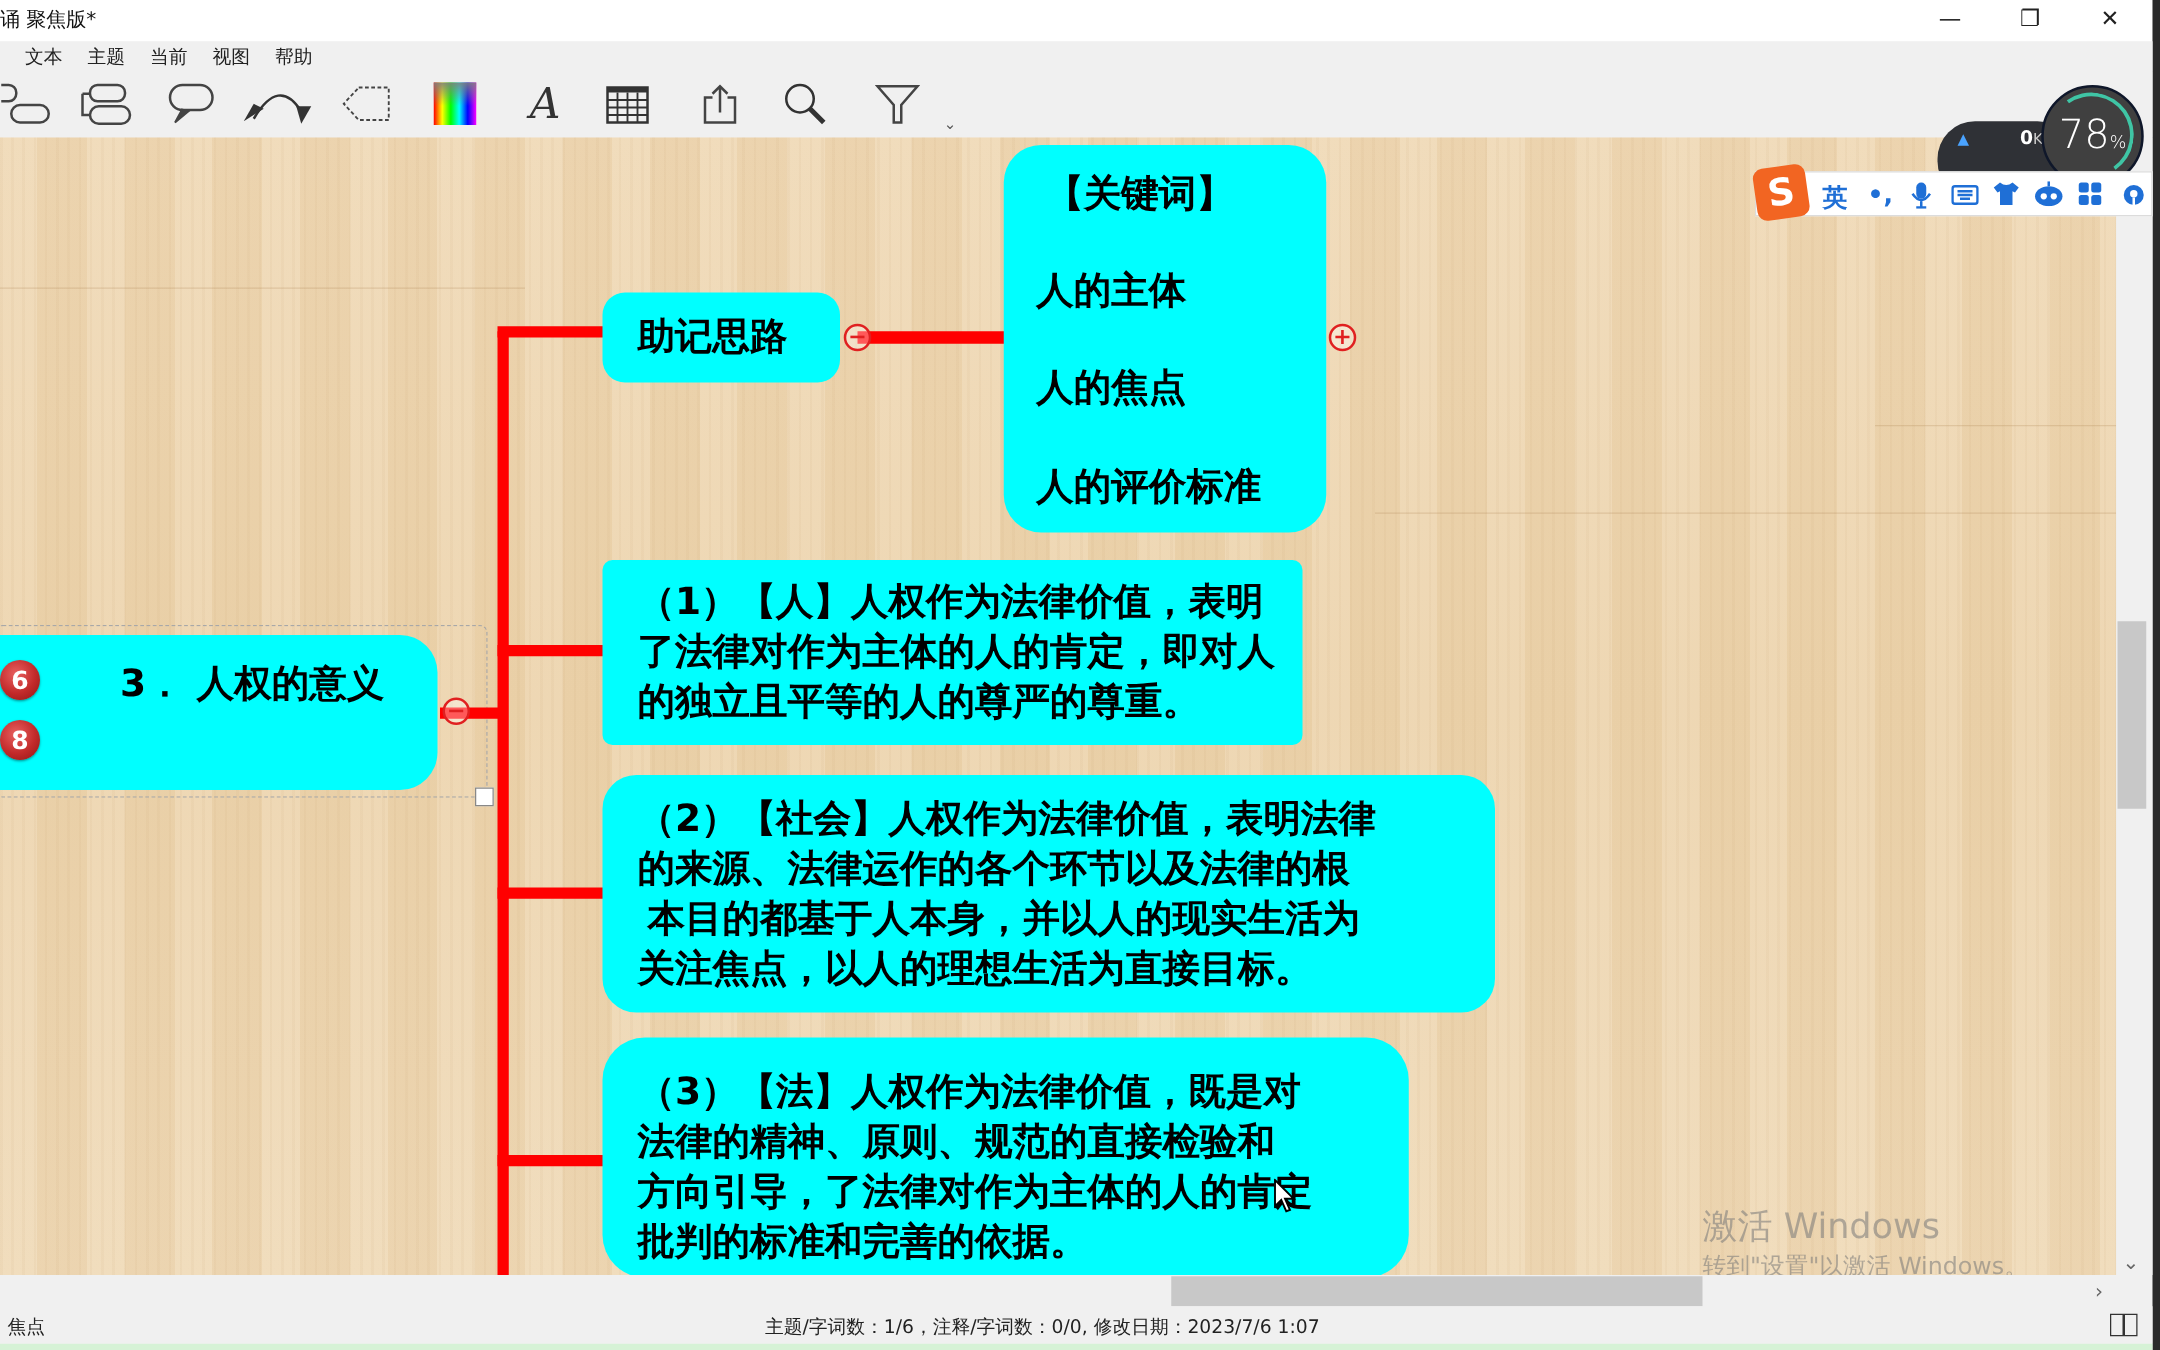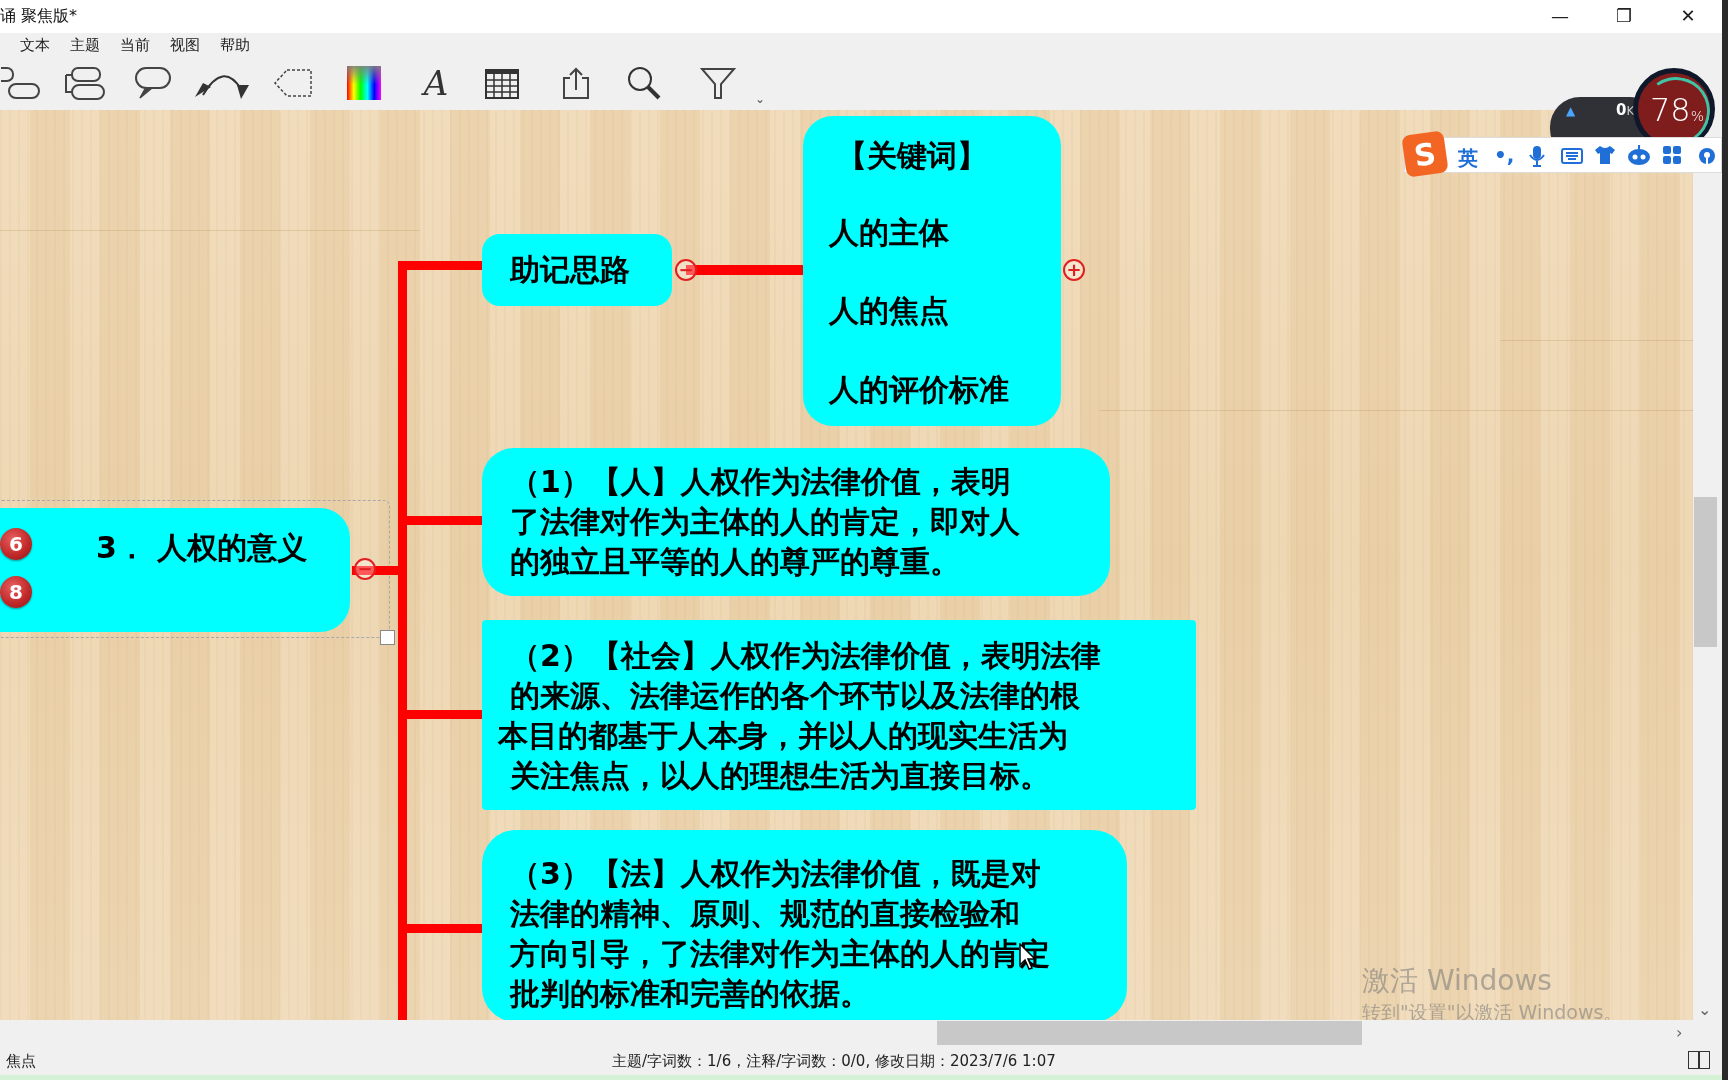--- a/index.html
+++ b/index.html
@@ -48,21 +48,21 @@
   .sel-box { position: absolute; border: 1.5px dashed #a8a8a8; border-radius: 6px; }
   .handle { position: absolute; width: 15px; height: 15px; background: #fff; border: 1px solid #888; cursor: nwse-resize; }
 
   .watermark1 { position: absolute; left: 1362px; top: 962px; font-size: 28px; color: rgba(120,120,120,0.55); white-space: nowrap; }
   .watermark2 { position: absolute; left: 1362px; top: 1000px; font-size: 19px; color: rgba(120,120,120,0.55); white-space: nowrap; }
 
   .net-widget { position: absolute; left: 1550px; top: 97px; width: 110px; height: 62px; background: #2f3136; border-radius: 30px; color: #fff; }
   .net-widget .up { position: absolute; left: 16px; top: 7px; font-size: 12px; color: #4aa3ff; }
   .net-widget .val { position: absolute; left: 66px; top: 4px; font-size: 15px; font-weight: bold; }
   .net-widget .unit { font-size: 12px; font-weight: normal; color: #ccc; }
-  .gauge { position: absolute; left: 1633px; top: 68px; width: 82px; height: 82px; border-radius: 50%; background: #7f1d1d; border: 5px solid #0f172a; }
+  .gauge { position: absolute; left: 1633px; top: 68px; width: 82px; height: 82px; border-radius: 50%; background: #404040; border: 2px solid #0f172a; }
   .gauge .pct { position: absolute; left: 12px; top: 18px; font-size: 32px; color: #fff; font-weight: 300; }
   .gauge .pct small { font-size: 14px; }
   .gauge .arc { position: absolute; left: 4px; top: 4px; width: 68px; height: 68px; border-radius: 50%; border: 3px solid transparent; border-top-color: #3fc5a5; border-right-color: #3fc5a5; transform: rotate(10deg); }
 
   .ime-bar { position: absolute; left: 1404px; top: 137px; width: 318px; height: 36px; background: #ffffff; border: 1px solid #dcdcdc; display: flex; align-items: center; }
   .ime-logo { position: absolute; left: 1404px; top: 133px; width: 42px; height: 42px; background: #f26522; border-radius: 8px; transform: rotate(-8deg); color: #fff; font-weight: bold; font-size: 30px; display: flex; align-items: center; justify-content: center; cursor: pointer; }
   .ime-item { position: absolute; top: 145px; font-size: 20px; color: #1f6fd6; font-weight: bold; cursor: pointer; }
 
   .cursor { position: absolute; left: 1019px; top: 943px; }
 </style>
@@ -195,30 +195,30 @@
   <div class="node" style="left:803px;top:6px;width:258px;height:310px;border-radius:30px;">
     <span class="txt" style="left:34px;top:20px;">【关键词】</span>
     <span class="txt" style="left:26px;top:97px;">人的主体</span>
     <span class="txt" style="left:26px;top:175px;">人的焦点</span>
     <span class="txt" style="left:26px;top:254px;">人的评价标准</span>
   </div>
   <div class="collapse" style="left:1063px;top:149px;">
       <span>+</span>
     </div>
 
-  <div class="node" style="left:482px;top:338px;width:628px;height:148px;border-radius:32px;">
+  <div class="node" style="left:482px;top:338px;width:560px;height:148px;border-radius:8px;">
     <span class="txt" style="left:28px;top:14px;">（1）【人】人权作为法律价值，表明</span>
     <span class="txt" style="left:28px;top:54px;">了法律对作为主体的人的肯定，即对人</span>
     <span class="txt" style="left:28px;top:94px;">的独立且平等的人的尊严的尊重。</span>
   </div>
 
-  <div class="node" style="left:482px;top:510px;width:714px;height:190px;border-radius:4px;">
+  <div class="node" style="left:482px;top:510px;width:714px;height:190px;border-radius:27px;">
     <span class="txt" style="left:28px;top:16px;">（2）【社会】人权作为法律价值，表明法律</span>
     <span class="txt" style="left:28px;top:56px;">的来源、法律运作的各个环节以及法律的根</span>
-    <span class="txt" style="left:16px;top:96px;font-family:Liberation Serif, serif;">本目的都基于人本身，并以人的现实生活为</span>
+    <span class="txt" style="left:36px;top:96px;font-family:Liberation Serif, serif;">本目的都基于人本身，并以人的现实生活为</span>
     <span class="txt" style="left:28px;top:136px;">关注焦点，以人的理想生活为直接目标。</span>
   </div>
 
   <div class="node" style="left:482px;top:720px;width:645px;height:192px;border-radius:34px;">
     <span class="txt" style="left:28px;top:24px;">（3）【法】人权作为法律价值，既是对</span>
     <span class="txt" style="left:28px;top:64px;">法律的精神、原则、规范的直接检验和</span>
     <span class="txt" style="left:28px;top:104px;">方向引导，了法律对作为主体的人的肯定</span>
     <span class="txt" style="left:28px;top:144px;">批判的标准和完善的依据。</span>
   </div>
 </div>

